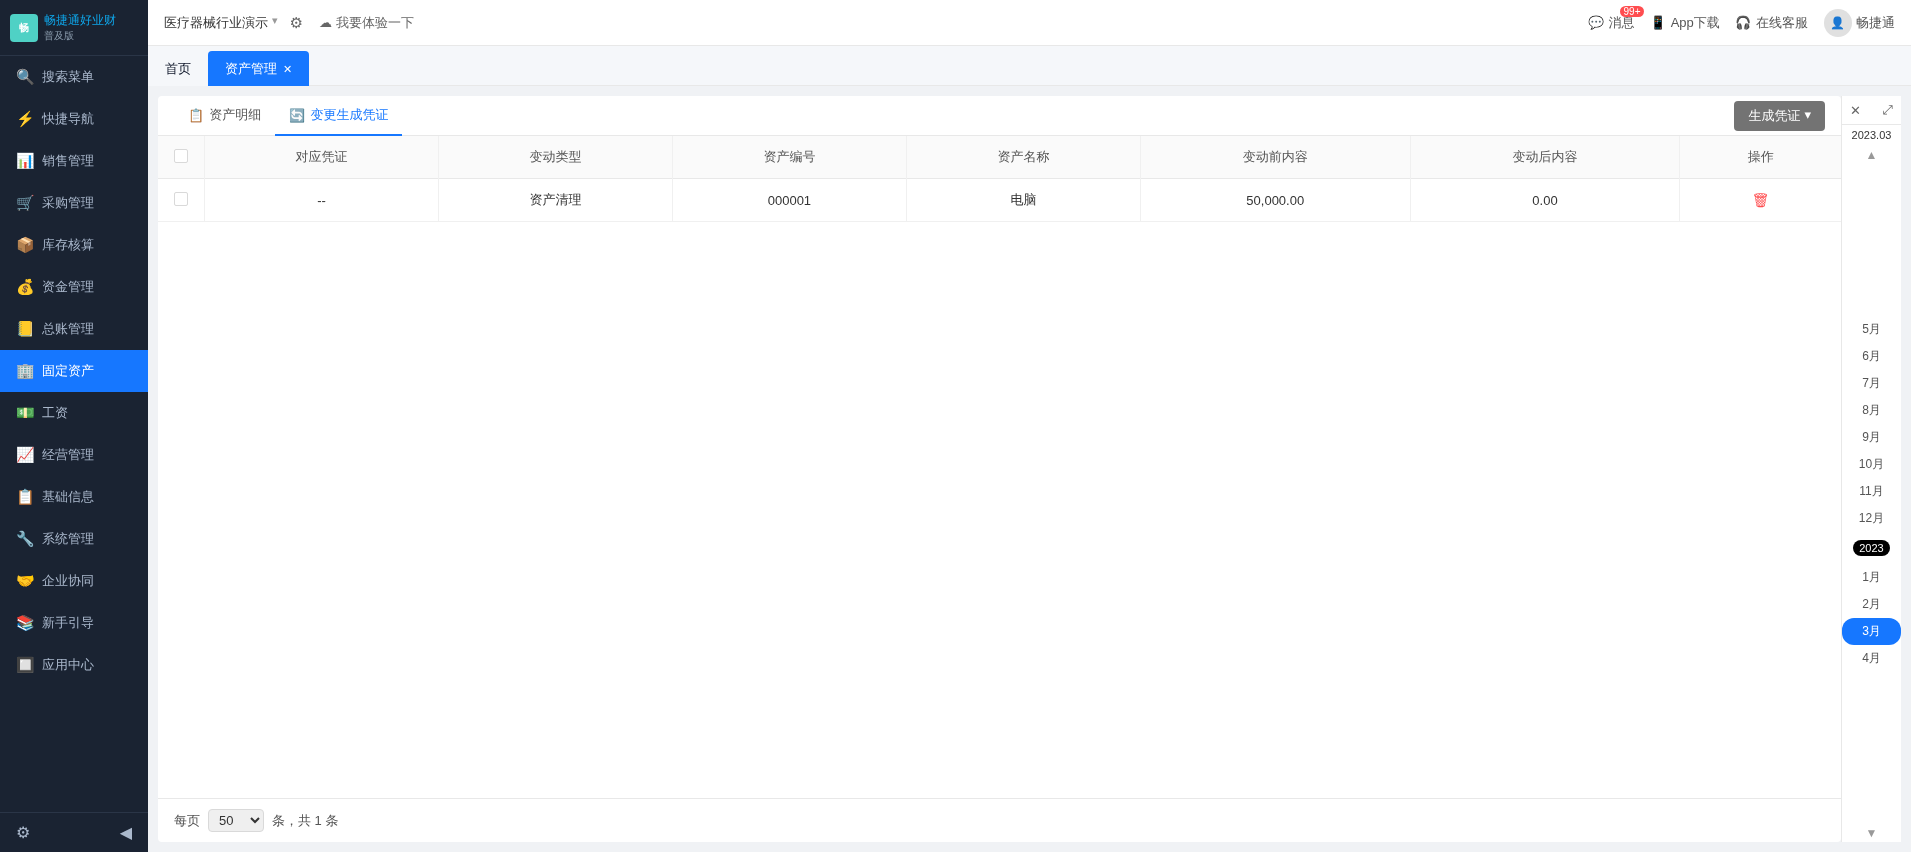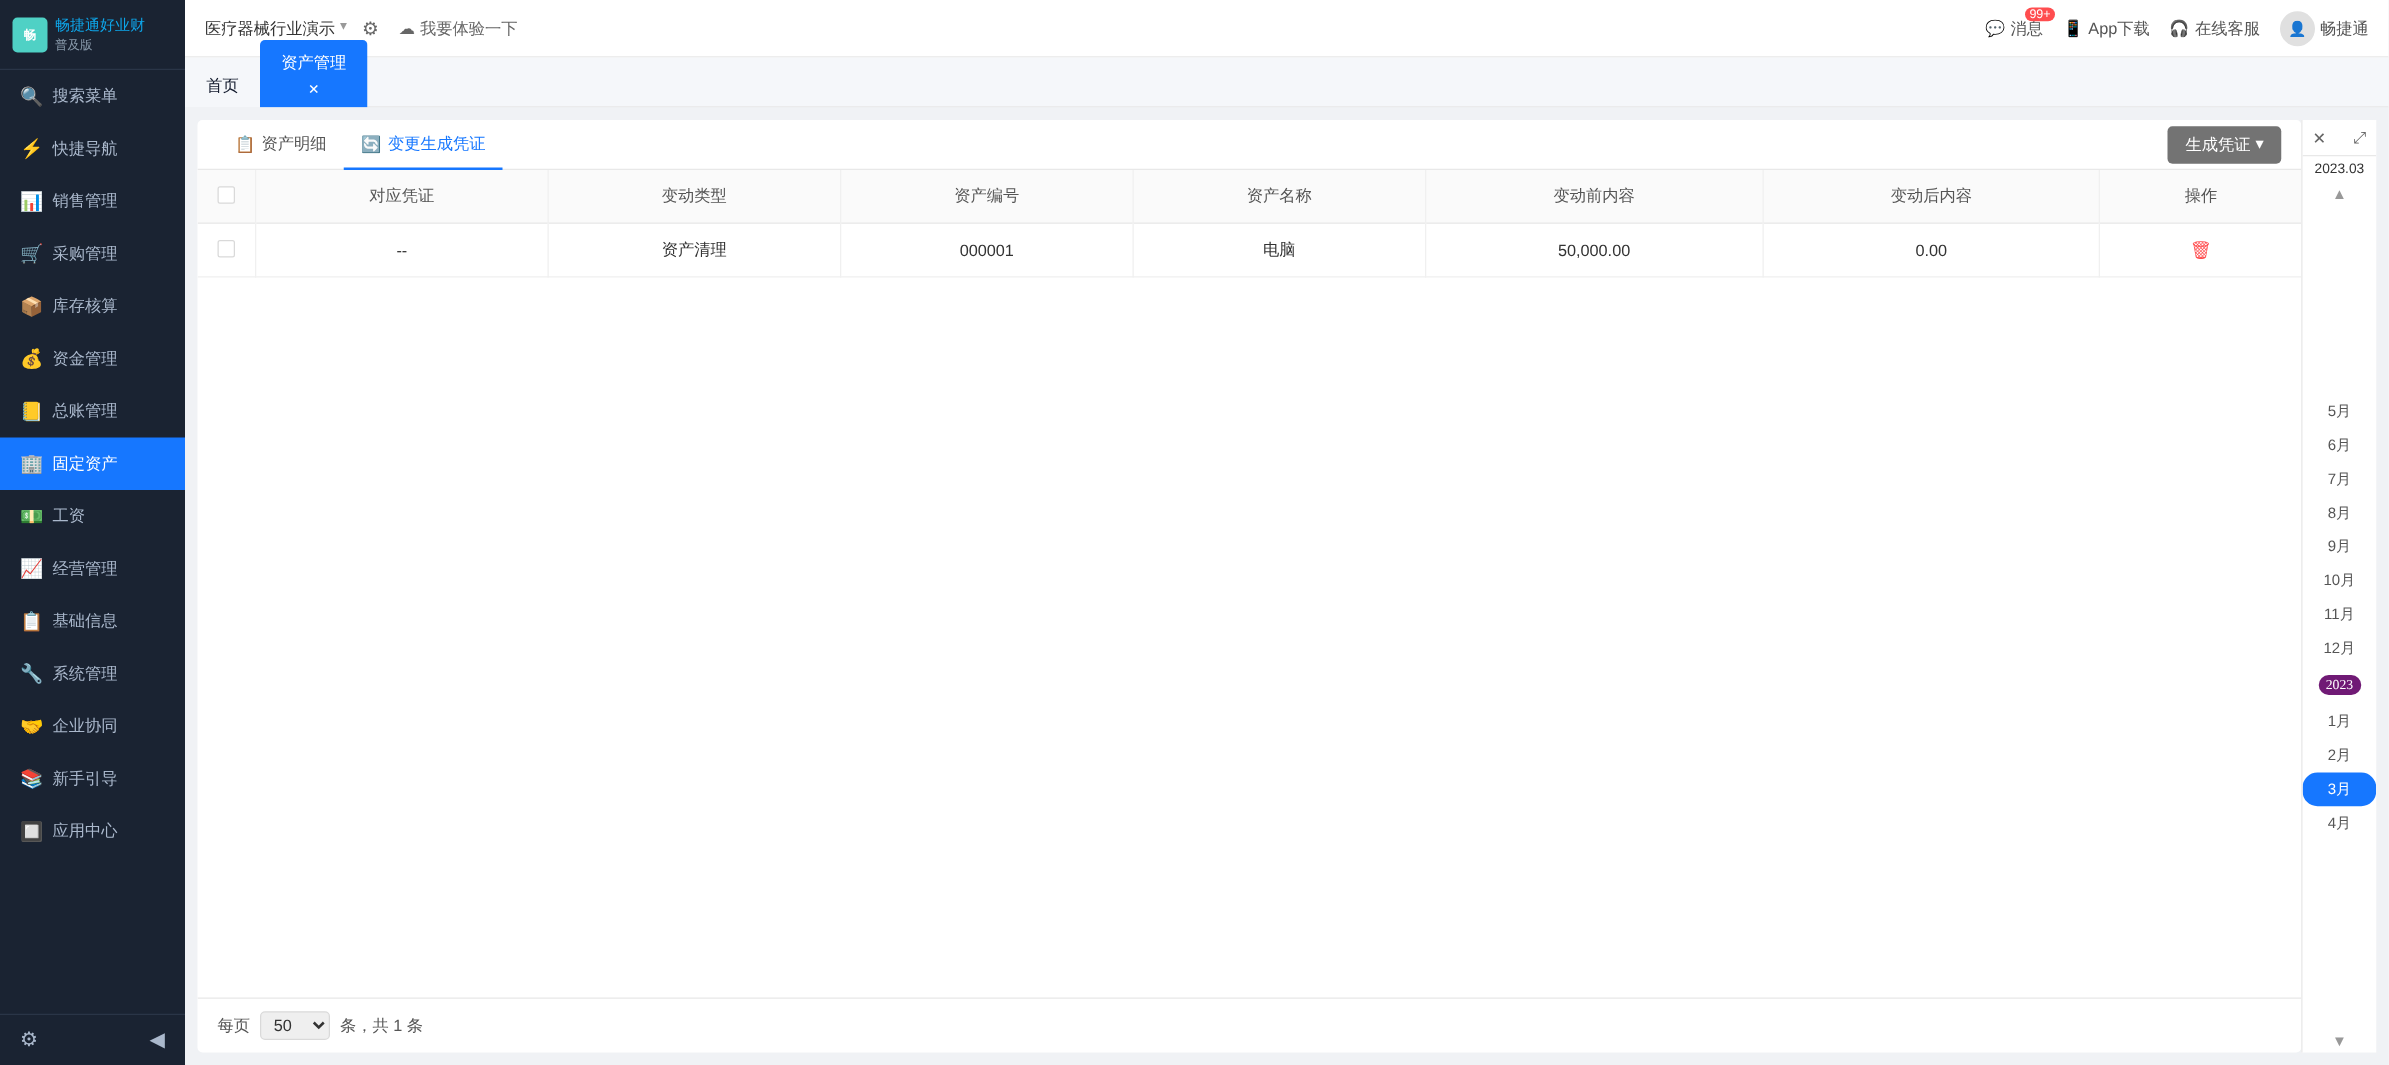--- a/index.html
+++ b/index.html
@@ -153,21 +153,20 @@
       gap: 6px;
     }
     .tab-item.home-tab {
       background: #f5f7fa;
       border-color: transparent;
     }
     .tab-item.active-tab {
       background: #1677ff;
       color: #fff;
       border-radius: 4px 4px 0 0;
-      flex-direction: column;
     }
     .tab-close { font-size: 11px; cursor: pointer; }
 
     
     .content {
       flex: 1;
       display: flex;
       overflow: hidden;
       background: #f0f2f5;
       padding: 10px;
@@ -319,29 +318,28 @@
       width: 100%;
       text-align: center;
       border-radius: 4px;
     }
     .month-item.current {
       background: #1677ff;
       color: #fff;
       border-radius: 12px;
     }
     .year-tag {
-      background: #701a75;
+      background: #000000;
       color: #fff;
       font-size: 11px;
       padding: 2px 6px;
       border-radius: 10px;
       text-align: center;
       margin: 4px auto;
       display: inline-block;
-      font-family: Liberation Serif, serif;
     }
   </style>
 </head>
 <body>
 
 <div class="sidebar">
   <div class="sidebar-logo">
     <div class="sidebar-logo-icon">畅</div>
     <div class="sidebar-logo-text">
       <span class="sidebar-logo-title">畅捷通好业财</span>

